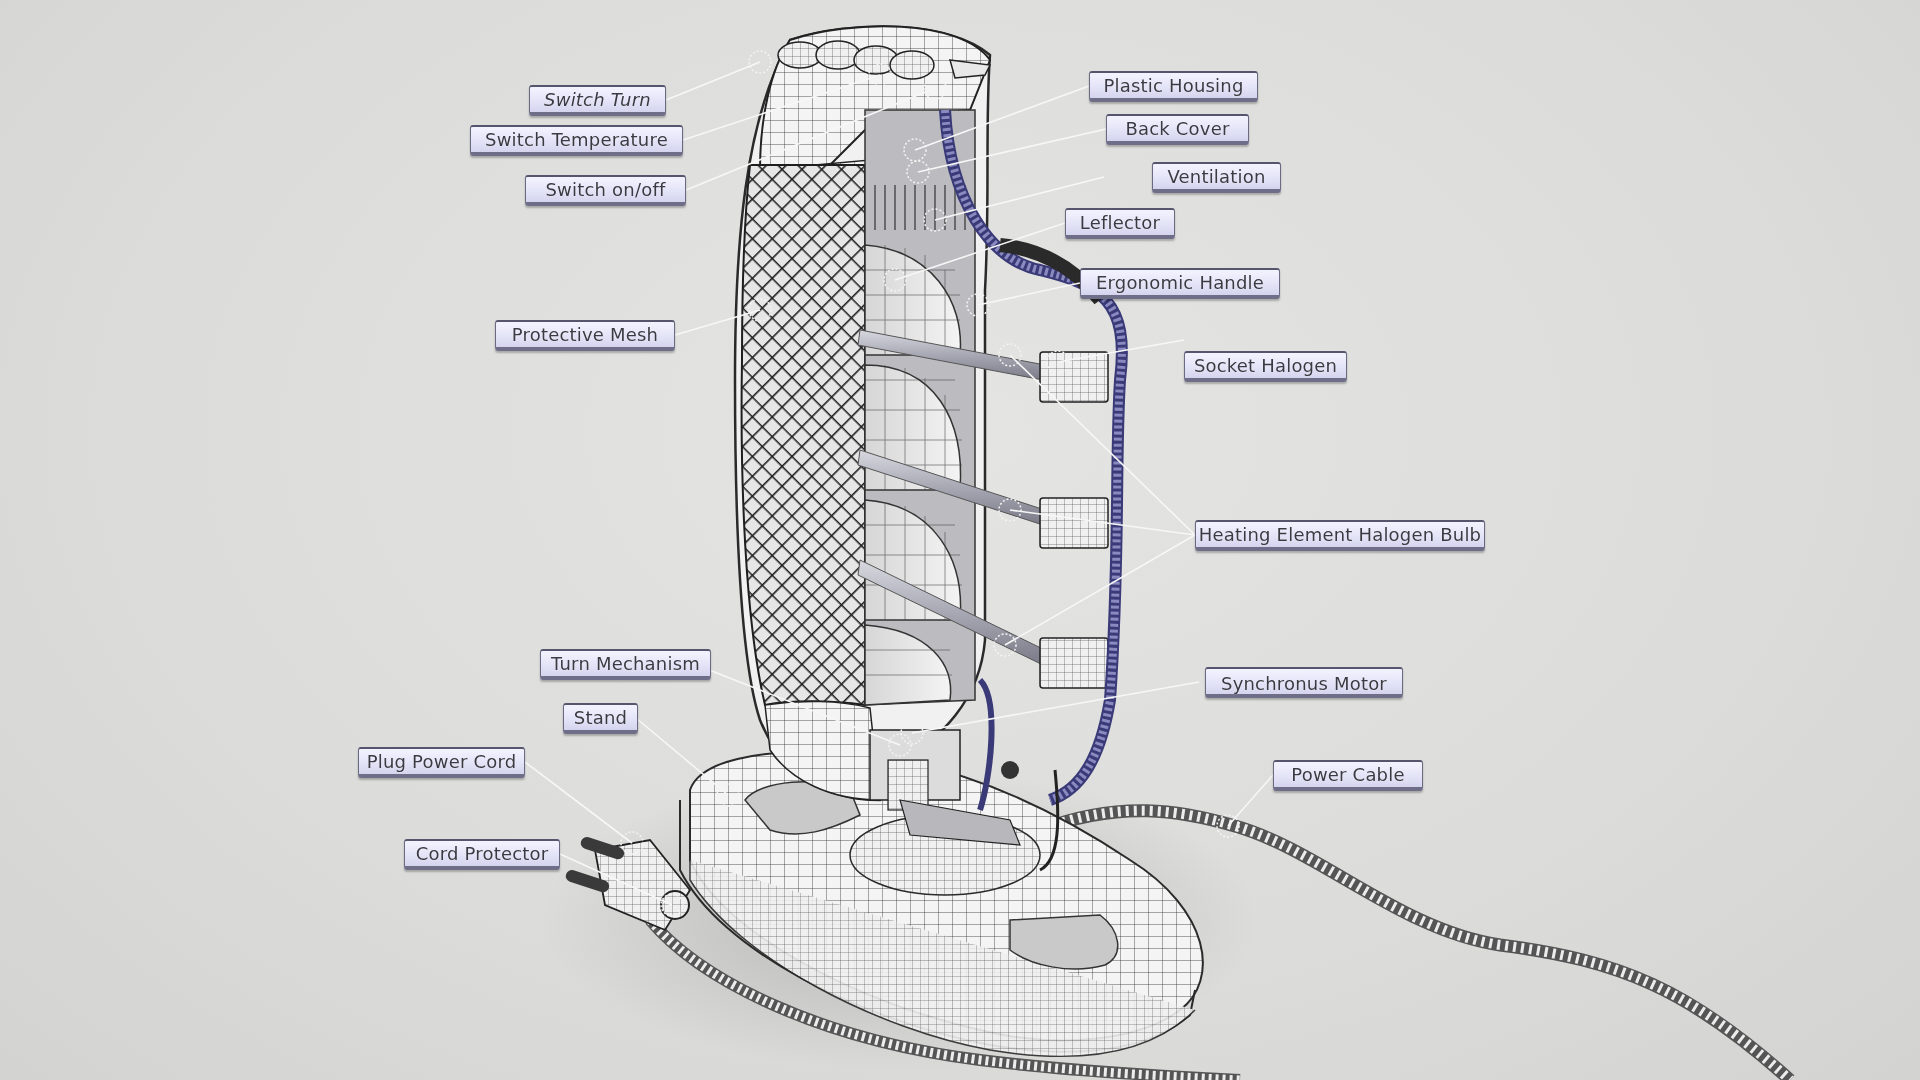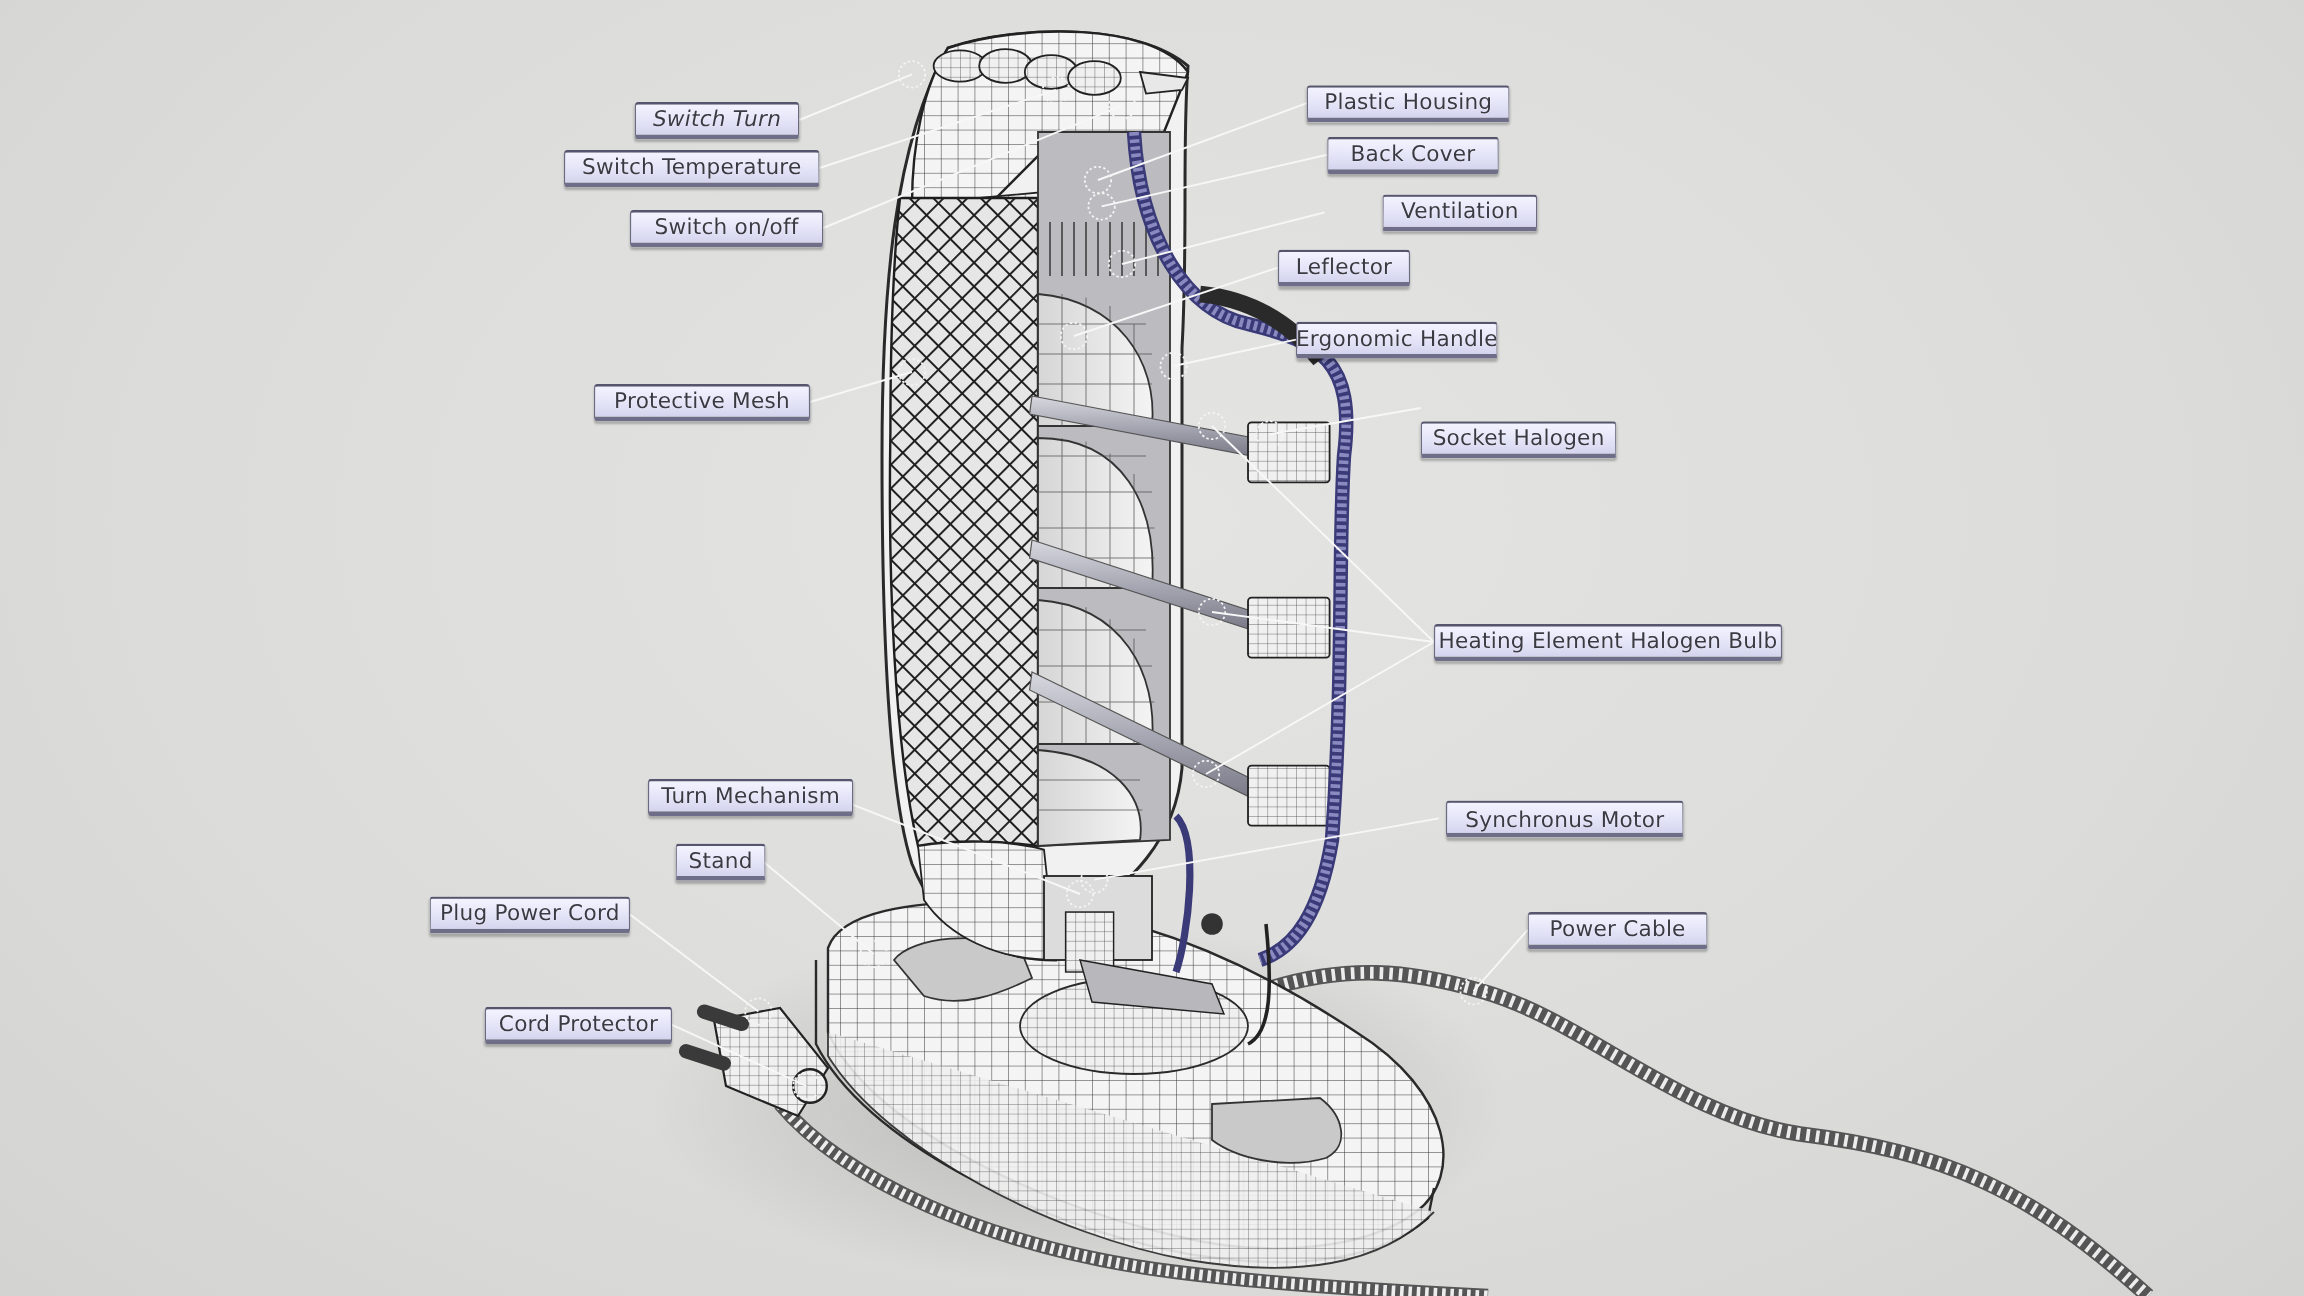--- a/index.html
+++ b/index.html
@@ -227,21 +227,21 @@
     </div>
   <div class="label" style="left: 1106px; top: 114px; width: 143px;">
       <span>Back Cover</span>
     </div>
   <div class="label" style="left: 1104px; top: 162px; width: 129px; margin-left: 48px;">
       <span>Ventilation</span>
     </div>
   <div class="label" style="left: 1065px; top: 208px; width: 110px;">
       <span>Leflector</span>
     </div>
-  <div class="label" style="left: 1080px; top: 268px; width: 168px;">
+  <div class="label" style="left: 1080px; top: 268px; width: 200px;">
       <span>Ergonomic Handle</span>
     </div>
   <div class="label" style="left: 1184px; top: 325px; width: 163px; margin-top: 26px;">
       <span>Socket Halogen</span>
     </div>
   <div class="label" style="left: 495px; top: 320px; width: 180px;">
       <span>Protective Mesh</span>
     </div>
   <div class="label" style="left: 1195px; top: 520px; width: 290px;">
       <span>Heating Element Halogen Bulb</span>

